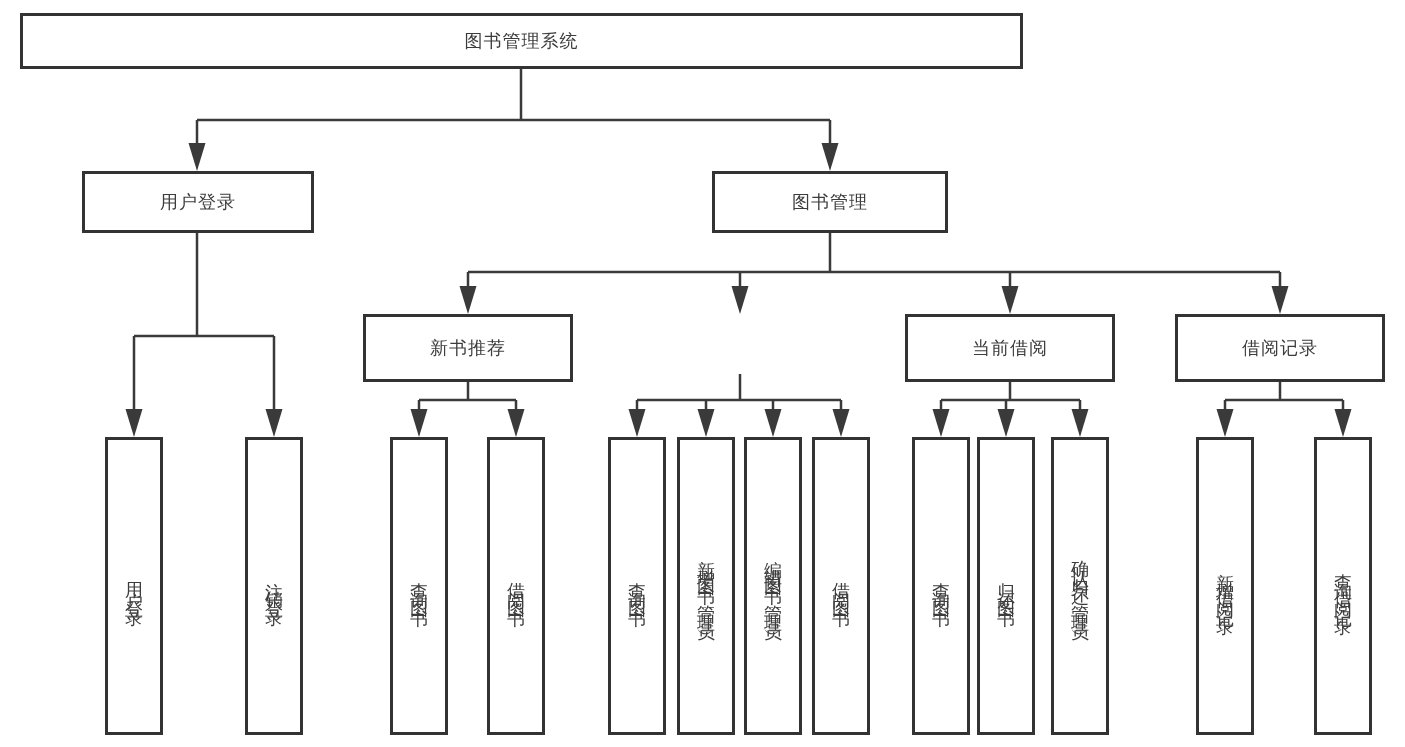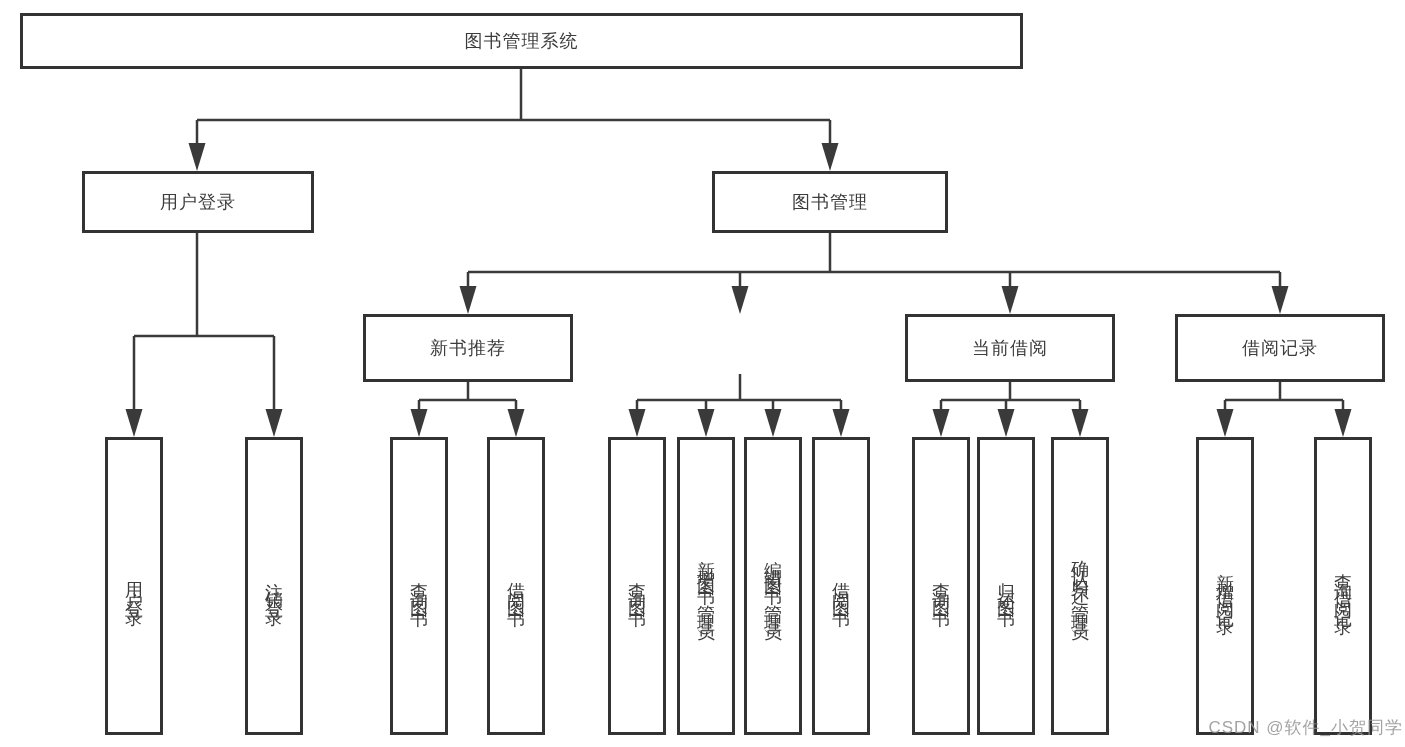--- a/index.html
+++ b/index.html
@@ -130,15 +130,14 @@
   <div class="node vertical leaf lf-3c">编辑图书（管理员）</div>
   <div class="node vertical leaf lf-3d">借阅图书</div>
 
   <div class="node vertical leaf lf-4a">查询图书</div>
   <div class="node vertical leaf lf-4b">归还图书</div>
   <div class="node vertical leaf lf-4c">确认归还（管理员）</div>
 
   <div class="node vertical leaf lf-5a">新增借阅记录</div>
   <div class="node vertical leaf lf-5b">查询借阅记录</div>
 
-  <div class="watermark">CSDN @软件_小贺同学</div>
 
 </div>
 
 </body></html>

